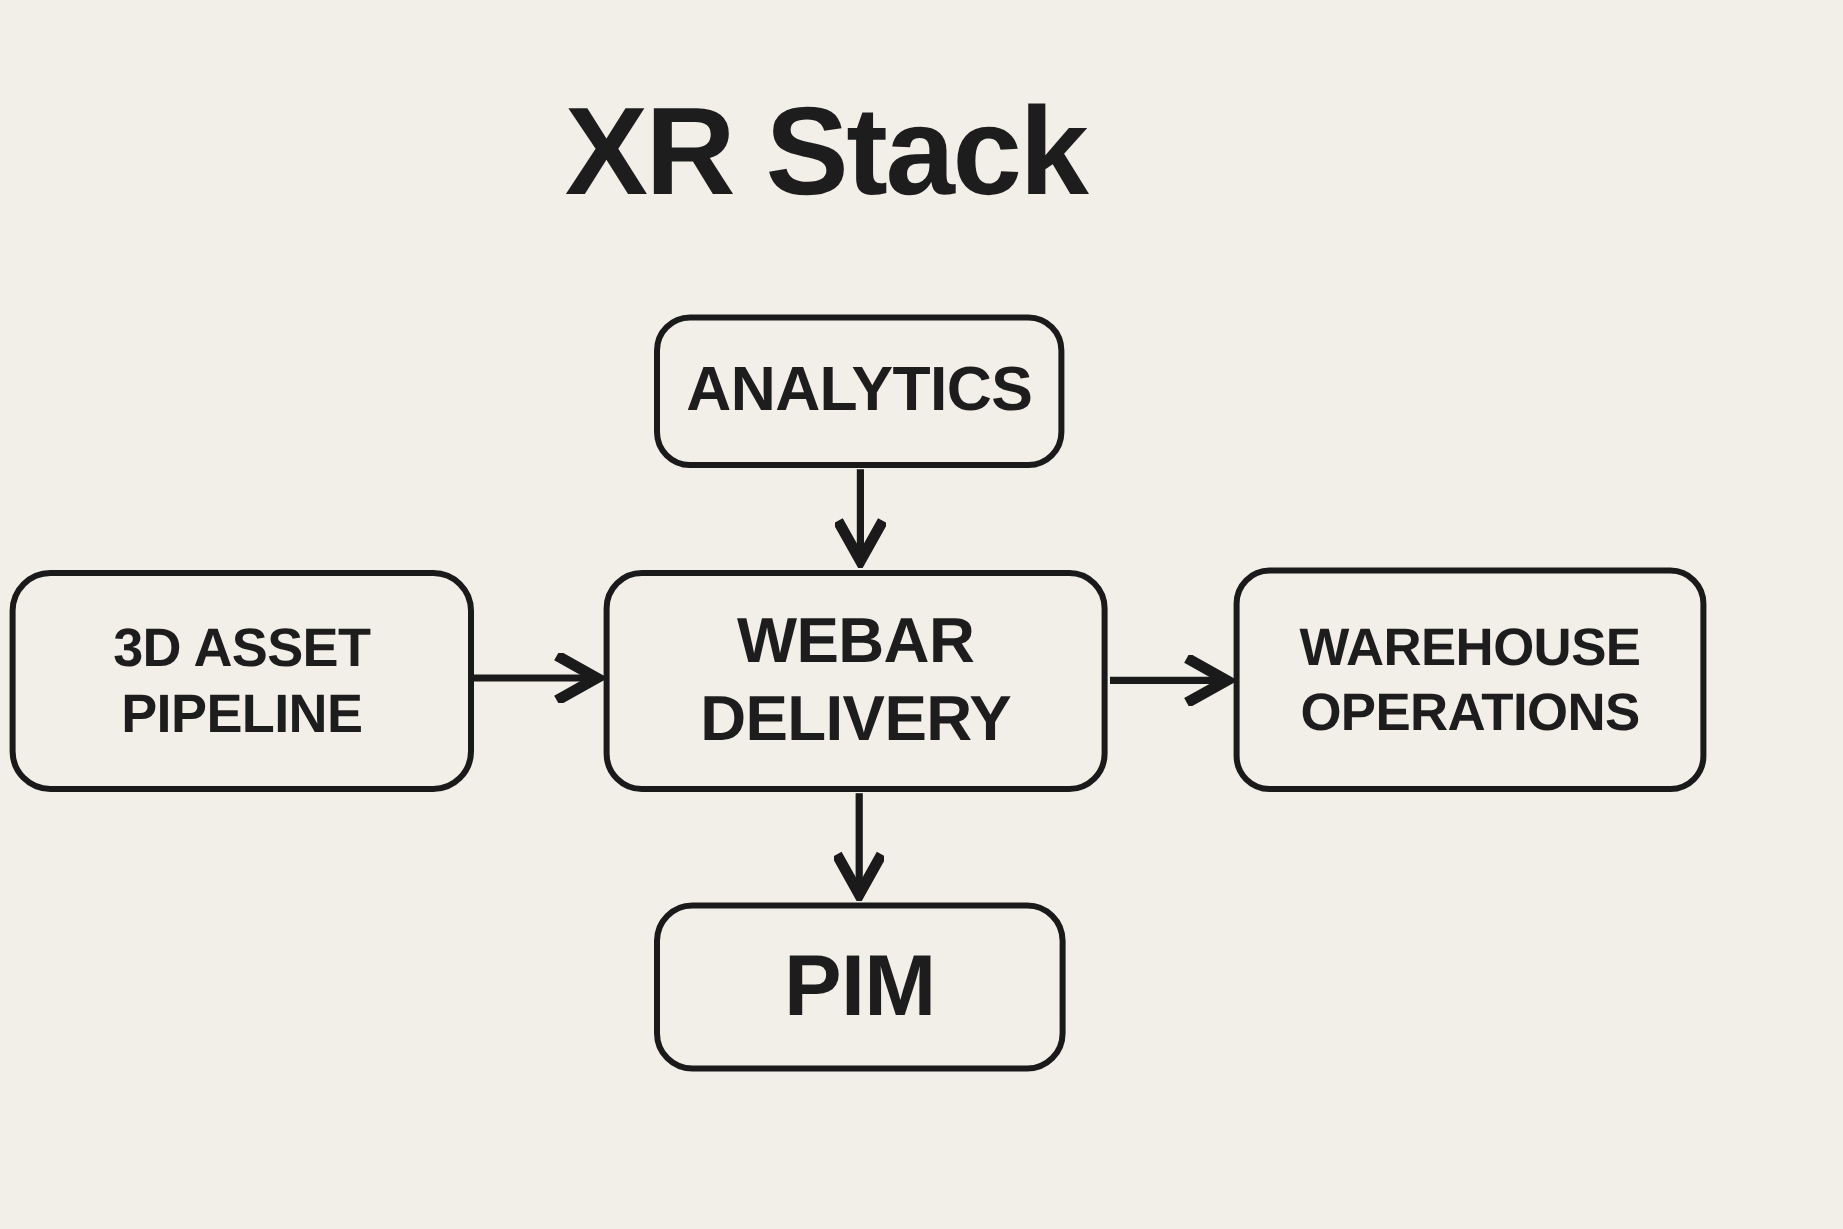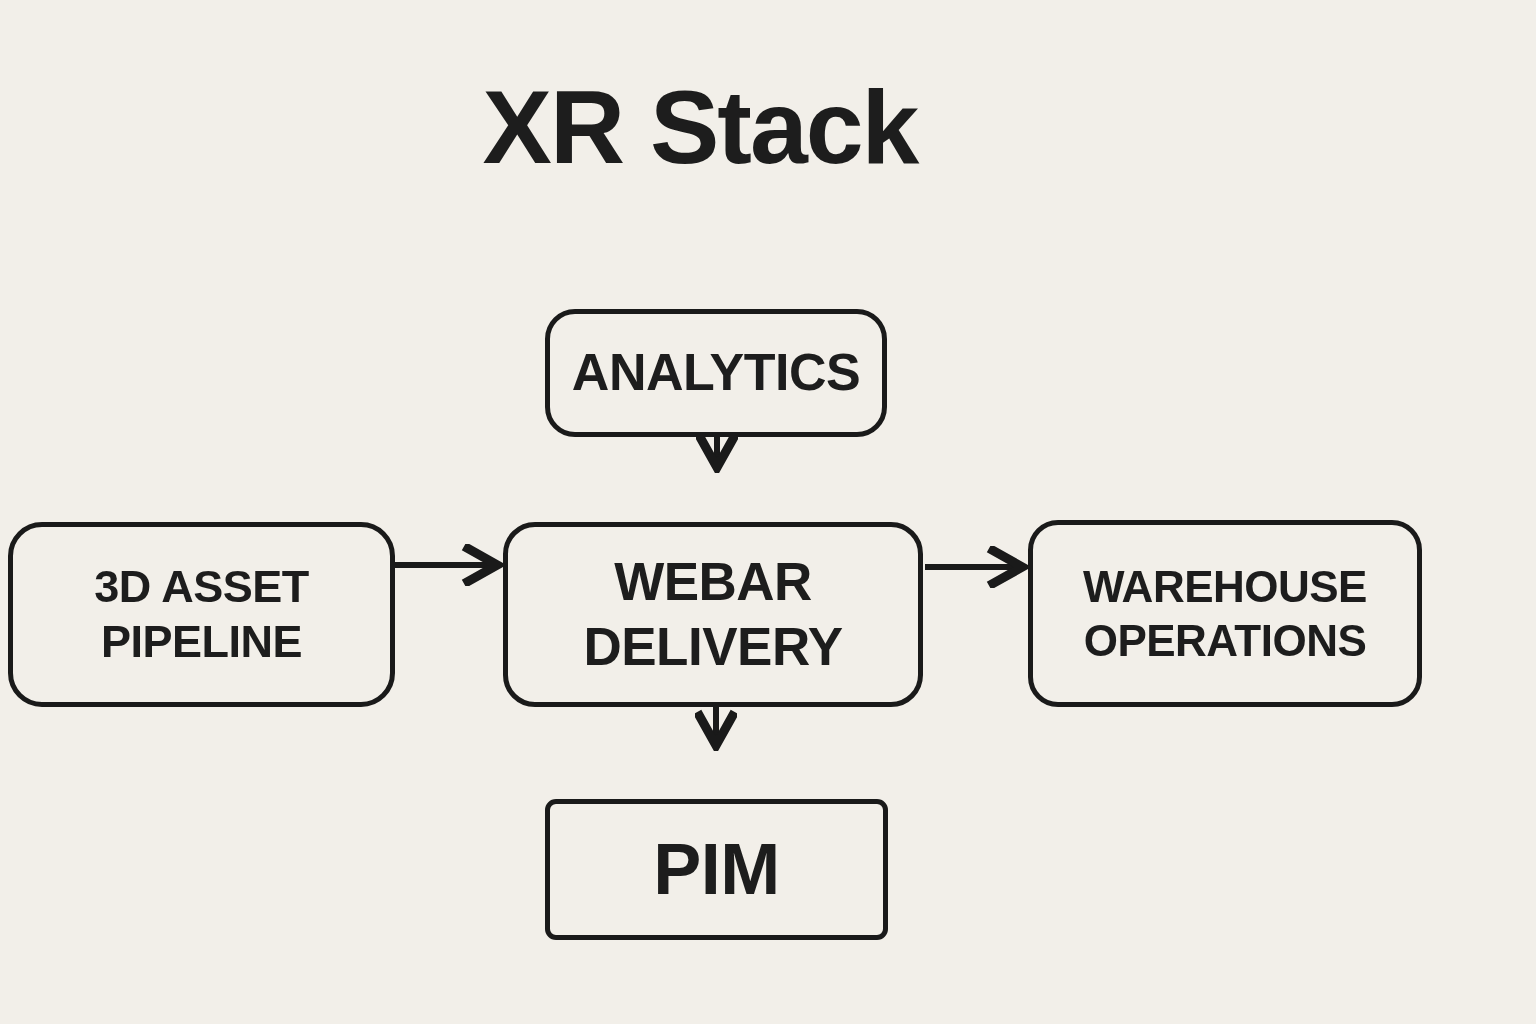--- a/index.html
+++ b/index.html
@@ -21,21 +21,20 @@
   .title {
     position: absolute;
     left: 688px;
     top: 68px;
     transform: translateX(-50%);
     font-size: 104px;
     font-weight: 700;
     letter-spacing: -2px;
     color: var(--text);
     white-space: nowrap;
-    margin-left: 12px;
   }
   .edges {
     position: absolute;
     left: 0; top: 0;
     width: 1536px;
     height: 1024px;
   }
   .edges line {
     stroke: var(--stroke);
     stroke-width: 6;
@@ -45,39 +44,38 @@
     fill: none;
   }
   .node {
     position: absolute;
     display: flex;
     align-items: center;
     justify-content: center;
     background: var(--node-fill);
     border: 5px solid var(--stroke);
     border-radius: 30px;
-    margin-top: 47px;
   }
   .node-label {
     font-weight: 700;
     color: var(--text);
     text-align: center;
     white-space: pre-line;
     line-height: 1.22;
     letter-spacing: -0.5px;
   }
   .node-analytics            { left: 545px;  top: 262px; width: 342px; height: 128px; }
   .node-analytics .node-label            { font-size: 52px; }
   .node-asset-pipeline       { left: 8px;    top: 475px; width: 387px; height: 185px; border-radius: 34px; }
   .node-asset-pipeline .node-label       { font-size: 45px; }
   .node-webar-delivery       { left: 503px;  top: 475px; width: 420px; height: 185px; border-radius: 32px; }
   .node-webar-delivery .node-label       { font-size: 53px; }
   .node-warehouse-operations { left: 1028px; top: 473px; width: 394px; height: 187px; border-radius: 30px; }
   .node-warehouse-operations .node-label { font-size: 44px; }
-  .node-pim                  { left: 545px;  top: 752px; width: 343px; height: 141px; border-radius: 11px; }
+  .node-pim                  { left: 545px;  top: 752px; width: 343px; height: 141px; border-radius: 32px; }
   .node-pim .node-label                  { font-size: 72px; }
 </style>
 </head>
 <body>
 
 <div class="canvas">
 
   <h1 class="title">XR Stack</h1>
 
   <svg class="edges" width="1536" height="1024" viewBox="0 0 1536 1024" aria-hidden="true">

